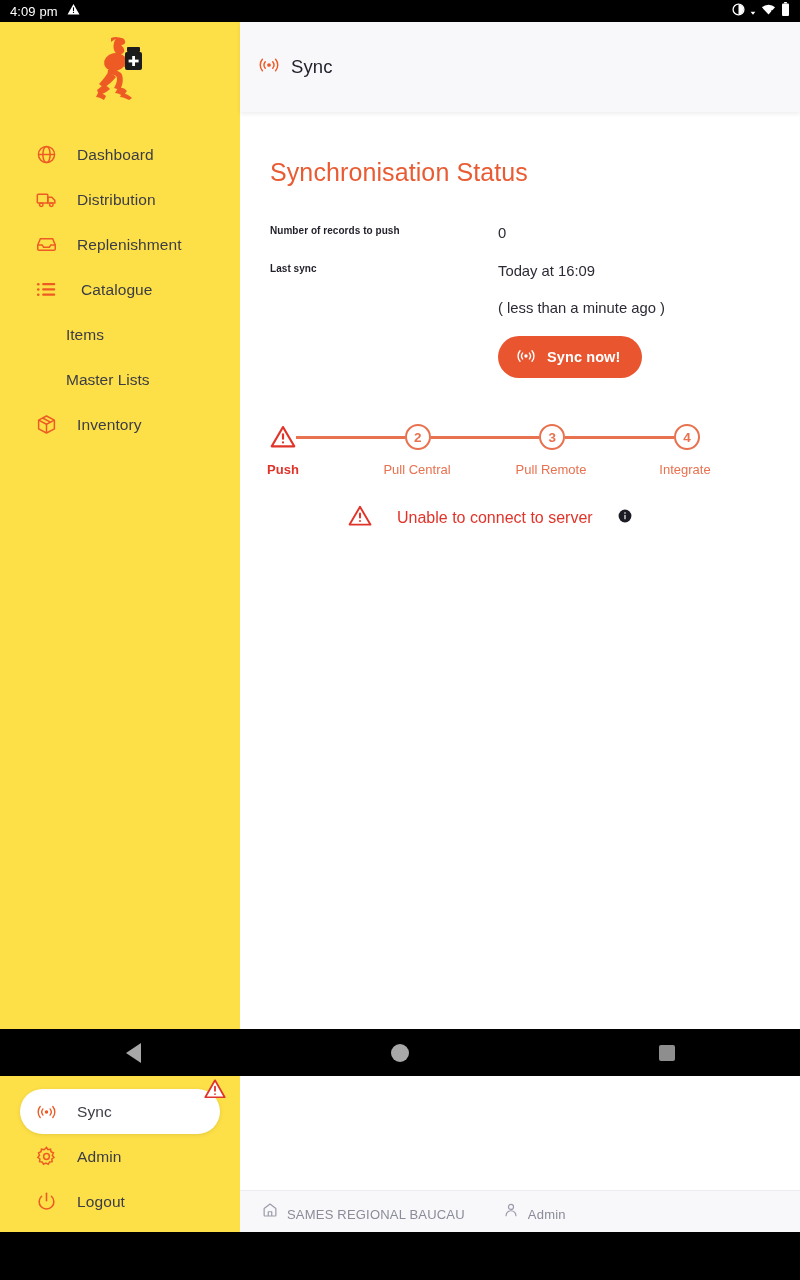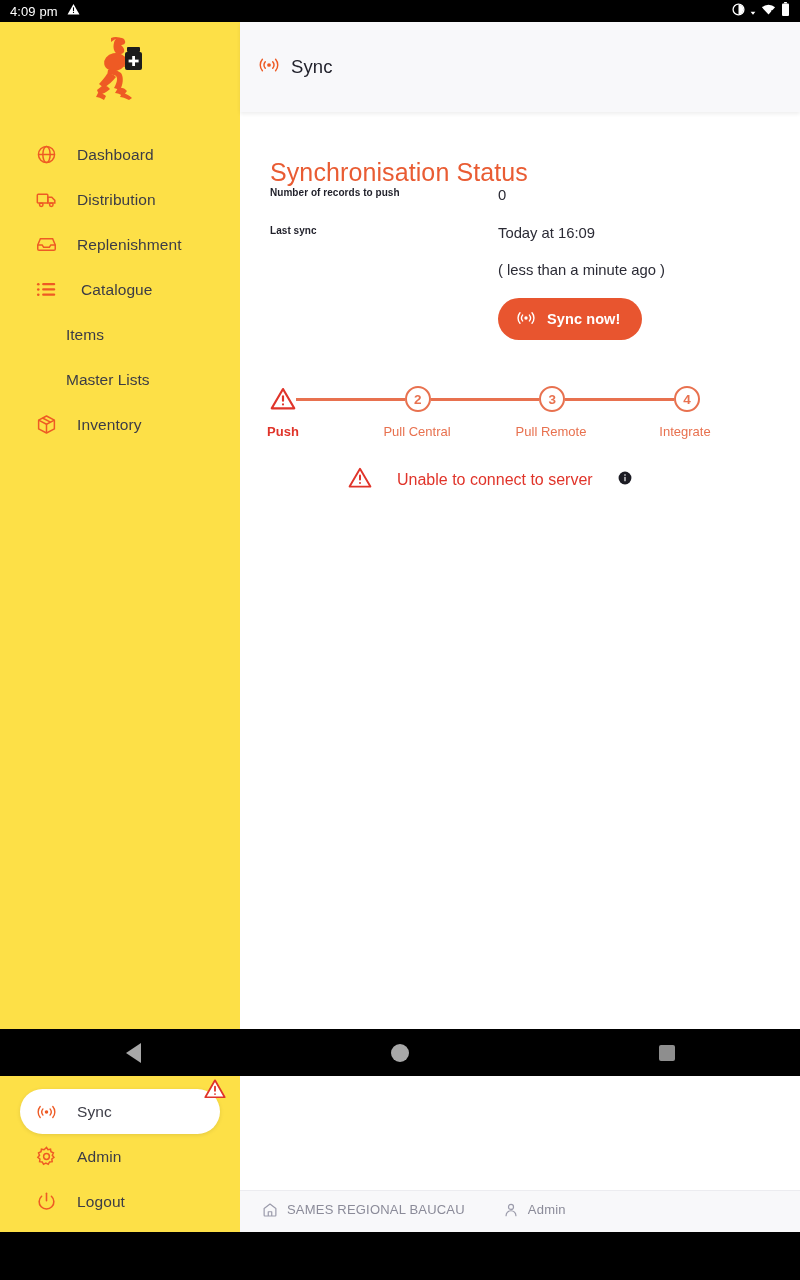--- a/index.html
+++ b/index.html
@@ -75,20 +75,21 @@
     display: flex; align-items: center; padding-left: 18px; gap: 11px;
     box-shadow: 0 2px 4px rgba(0,0,0,.07);
     position: relative; z-index: 3;
   }
   .appbar .title { font-size: 18.5px; color: #1f1f29; letter-spacing: .1px; }
 
   .content { flex: 1; padding: 46px 0 0 30px; background: #fff; position: relative; }
 
   .page-title {
     font-size: 25px; color: #e95c33; font-weight: 400; letter-spacing: .1px;
+    margin-bottom: 38px;
   }
 
   .kv { display: flex; align-items: flex-start; margin-bottom: 22px; }
   .kv .k {
     width: 228px; font-size: 10px; font-weight: bold; color: #1f1f29; letter-spacing: .05px;
   }
   .kv .v { font-size: 14.8px; color: #2b2b35; }
   .kv .v .sub { margin-top: 21px; font-size: 14.8px; color: #2b2b35; }
 
   .sync-btn {
@@ -121,21 +122,21 @@
     display: flex; align-items: center; gap: 25px;
     margin-top: 22px; margin-left: 78px;
   }
   .error-line .etext { font-size: 16px; color: #e0342a; }
 
   
   .footer {
     height: 42px; background: #f8f8fa; border-top: 1px solid #ececf0;
     display: flex; align-items: center; padding-left: 22px; gap: 10px;
   }
-  .footer .f-item { display: flex; align-items: flex-start; gap: 9px; }
+  .footer .f-item { display: flex; align-items: flex-end; gap: 9px; }
   .footer .f-text { font-size: 13px; color: #8b8b99; letter-spacing: .2px; }
   .footer .f-gap { width: 18px; }
 
   
   .navbar {
     position: absolute; left: 0; bottom: 0; width: 800px; height: 47px;
     background: #000; display: flex; align-items: center; justify-content: space-around;
   }
   .navbar .nb { width: 160px; display: flex; align-items: center; justify-content: center; cursor: pointer; }
   .nb-back { width: 0; height: 0; border-top: 10px solid transparent; border-bottom: 10px solid transparent; border-right: 15px solid #a8a8a8; }

